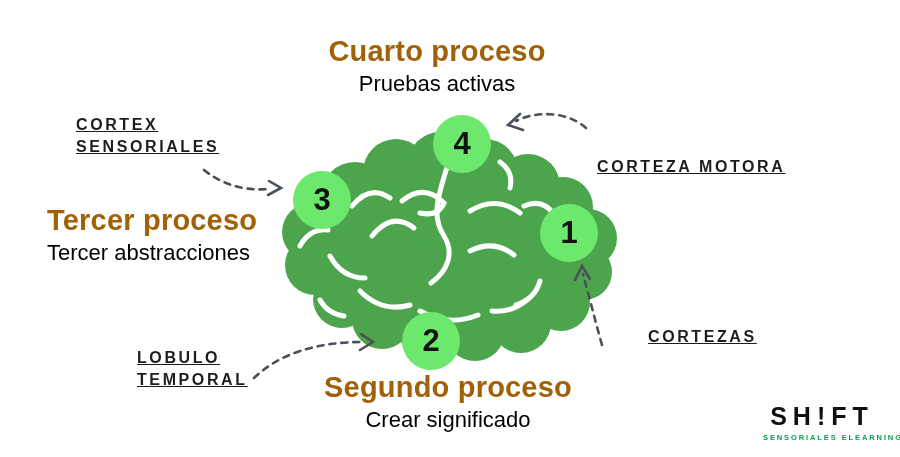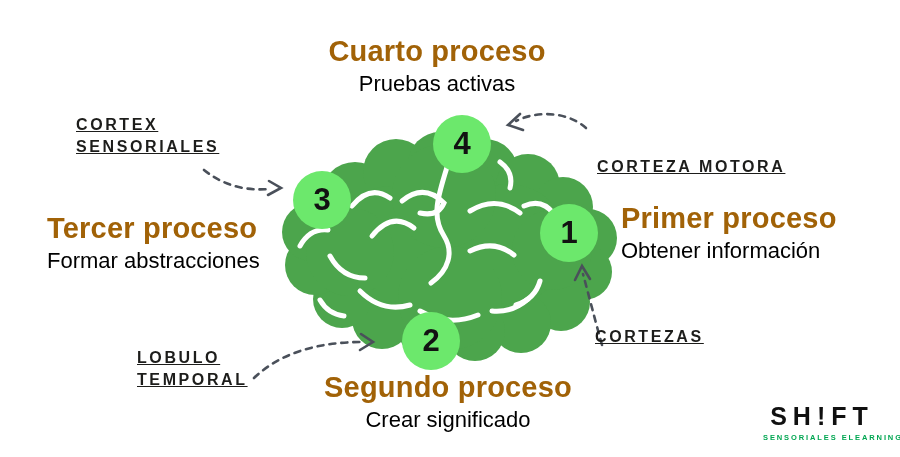--- a/index.html
+++ b/index.html
@@ -134,35 +134,31 @@
   <div class="abs center-text" style="left:287px;top:36px;width:300px;">
     <div class="proc-title">Cuarto proceso</div>
     <div class="proc-sub">Pruebas activas</div>
   </div>
 
   <div class="abs region-label" style="left:76px;top:114px;">
     <div>CORTEX</div>
     <div>SENSORIALES</div>
   </div>
 
-  <div class="abs" style="left:47px;top:213px;">
+  <div class="abs" style="left:47px;top:205px;">
     <div class="proc-title">Tercer proceso</div>
-    <div class="proc-sub">Formar abstracciones</div>
+    <div class="proc-sub">Tercer abstracciones</div>
   </div>
 
   <div class="abs region-label" style="left:597px;top:128px;margin-top:28px;">
     <div>CORTEZA MOTORA</div>
   </div>
 
-  <div class="abs" style="left:621px;top:203px;">
-    <div class="proc-title">Primer proceso</div>
-    <div class="proc-sub">Obtener información</div>
-  </div>
 
-  <div class="abs region-label" style="left:595px;top:326px;">
+  <div class="abs region-label" style="left:648px;top:326px;">
     <div>CORTEZAS</div>
   </div>
 
   <div class="abs region-label" style="left:137px;top:347px;">
     <div>LOBULO</div>
     <div>TEMPORAL</div>
   </div>
 
   <div class="abs center-text" style="left:298px;top:372px;width:300px;">
     <div class="proc-title">Segundo proceso</div>

